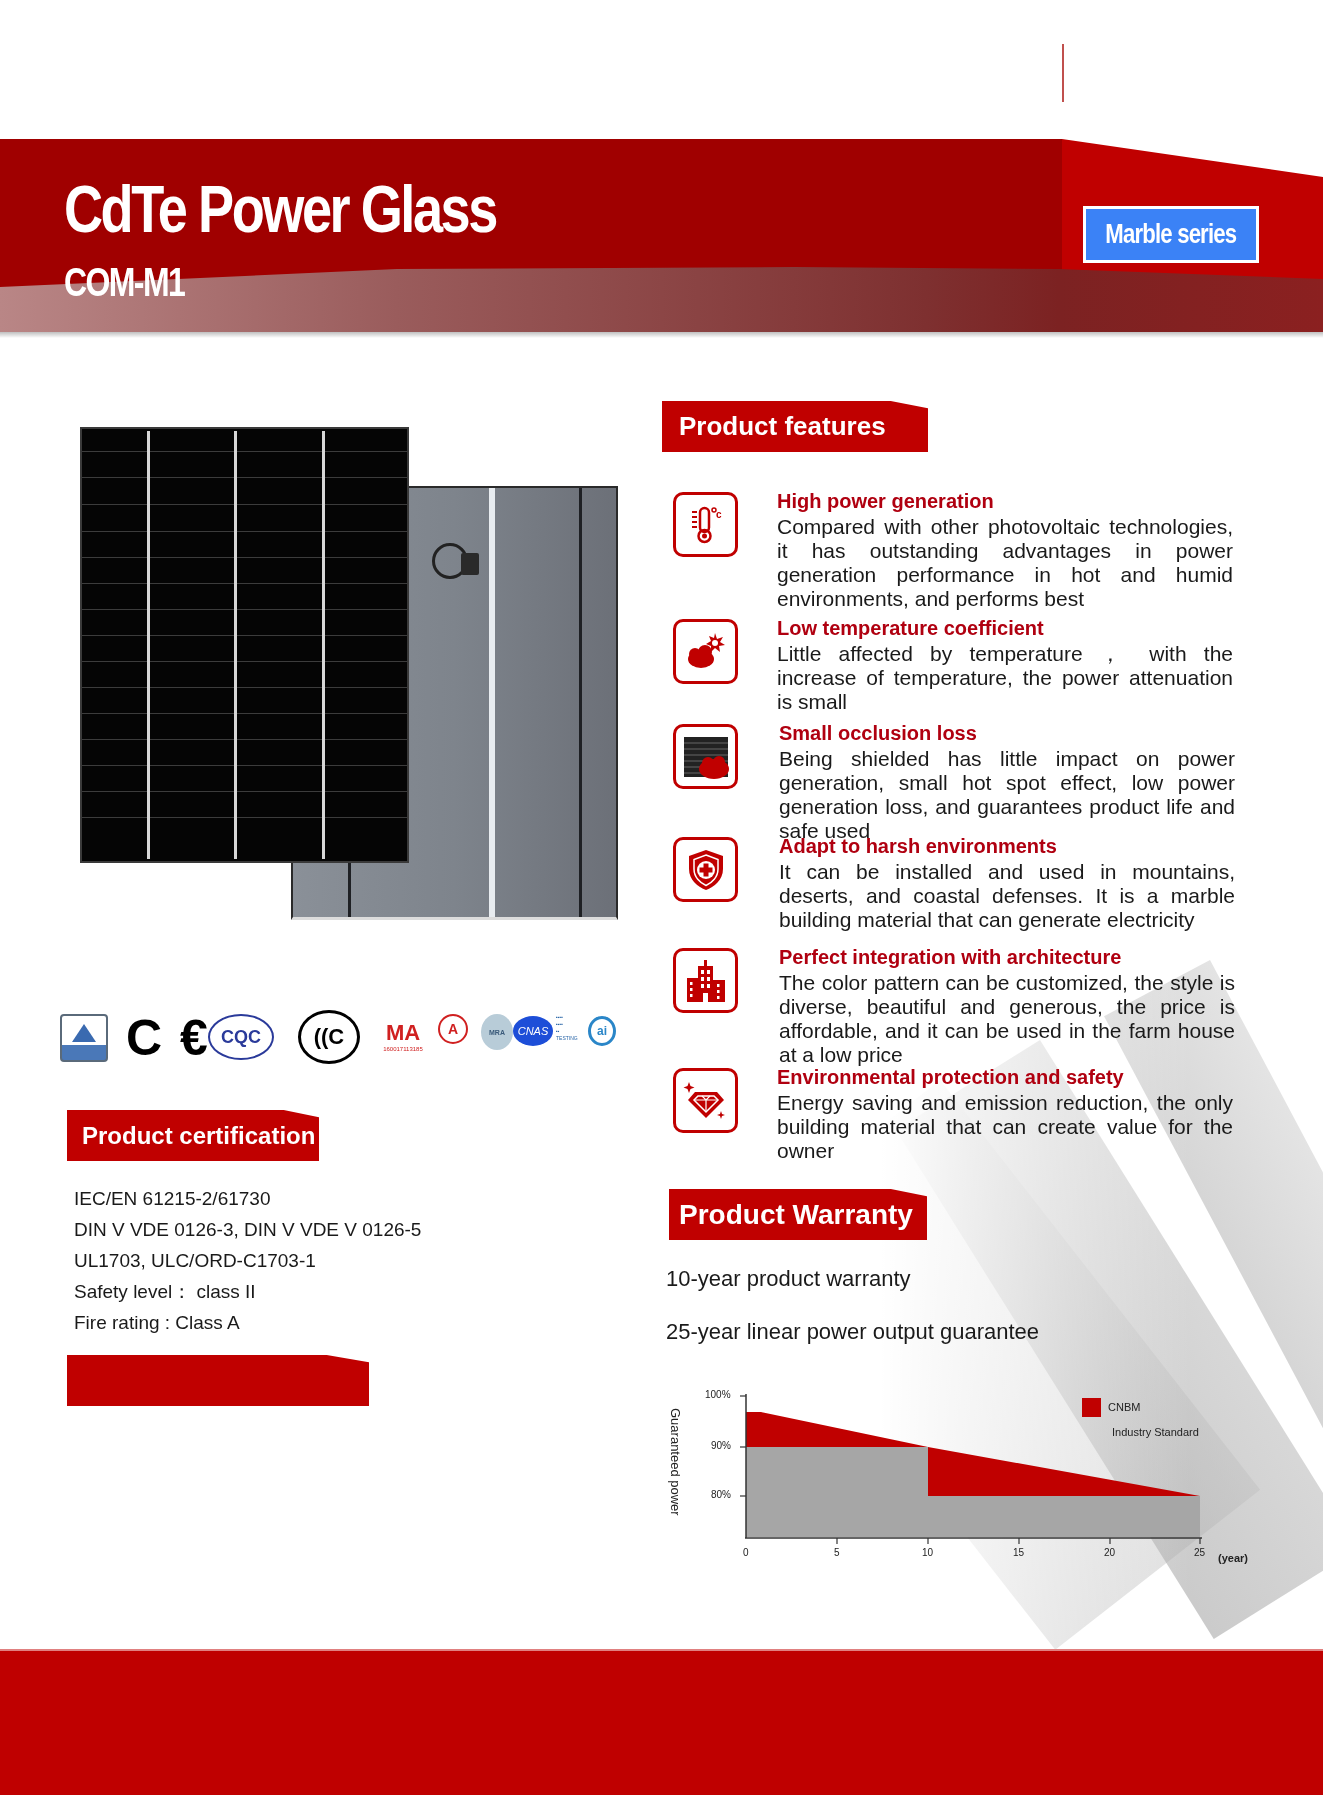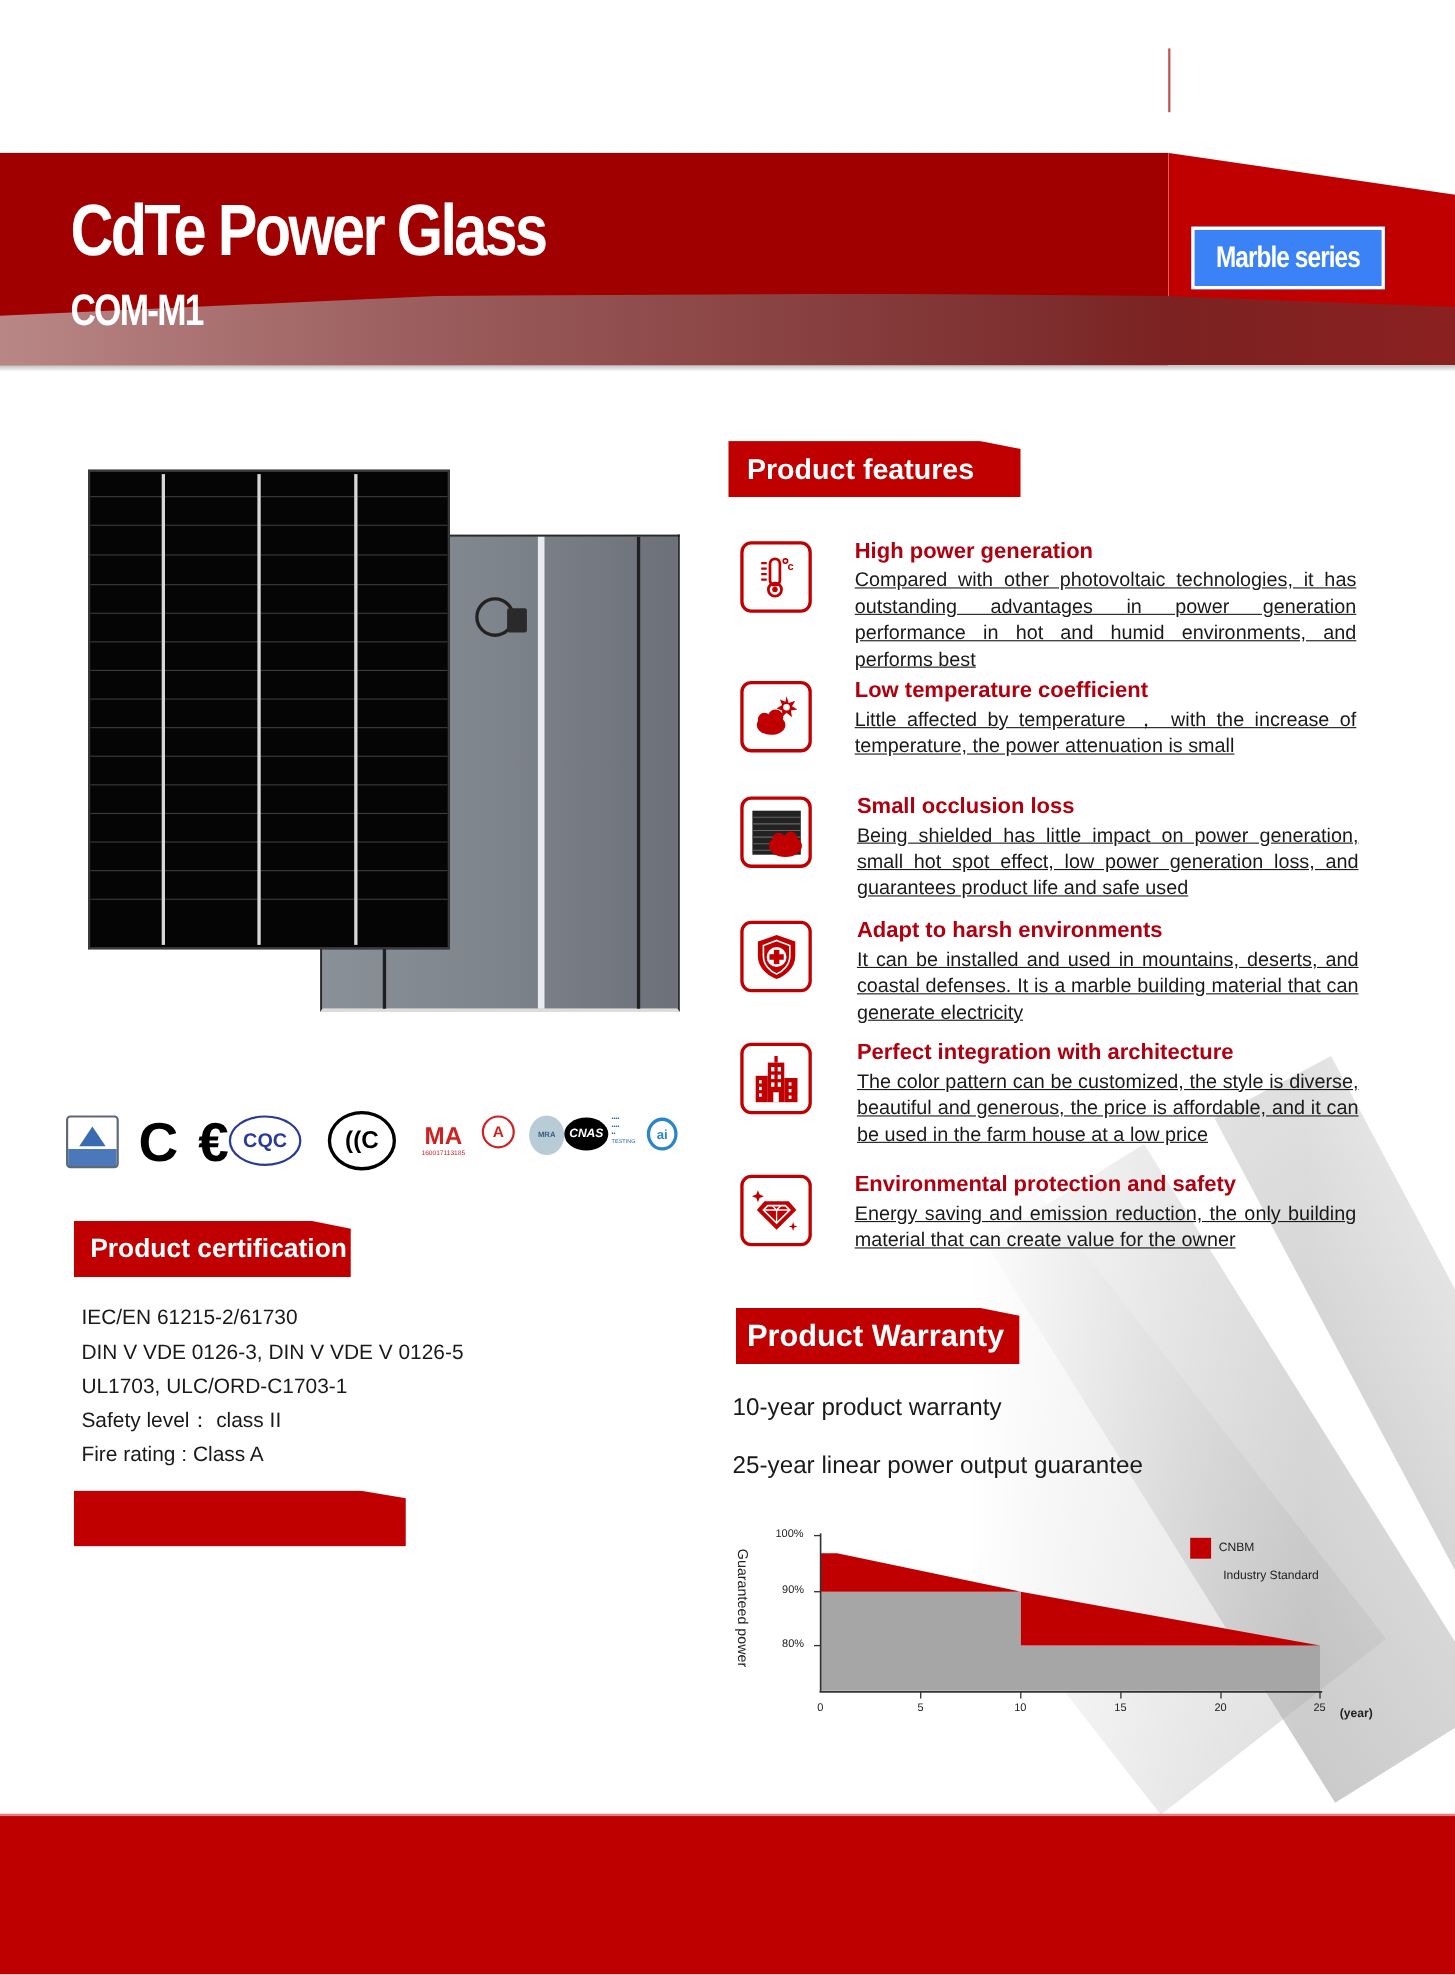--- a/index.html
+++ b/index.html
@@ -52,21 +52,21 @@
   .logo-ce { left: 68px; top: 4px; font-size: 50px; font-weight: bold; letter-spacing: 4px; color: #000; height: 48px; }
   .logo-cqc { left: 150px; top: 4px; width: 66px; height: 46px; border: 2px solid #2a3a9a; border-radius: 50%;
     color: #2a3a9a; font-weight: bold; font-size: 18px; }
   .logo-ccc { left: 240px; top: 0px; width: 62px; height: 54px; border: 3px solid #000; border-radius: 50%;
     font-weight: bold; font-size: 22px; color: #000; }
   .logo-cma { left: 320px; top: 4px; width: 50px; height: 44px; color: #d02020; font-weight: bold; font-size: 22px;
     flex-direction: column; }
   .logo-cma .sub { font-size: 6px; font-weight: normal; }
   .logo-cal { left: 380px; top: 4px; width: 30px; height: 30px; border: 2px solid #d02020; border-radius: 50%; color: #d02020; font-weight: bold; font-size: 14px; }
   .logo-ilac { left: 423px; top: 4px; width: 32px; height: 36px; border-radius: 50%; background: #b8ccd8; color: #3a5a7a; font-size: 7px; font-weight: bold; }
-  .logo-cnas { left: 455px; top: 6px; width: 40px; height: 30px; border-radius: 50%; background: #000000; color: #fff; font-size: 11px; font-weight: bold; font-style: italic; }
+  .logo-cnas { left: 455px; top: 6px; width: 40px; height: 30px; border-radius: 50%; background: #1d4ed8; color: #fff; font-size: 11px; font-weight: normal; font-style: italic; }
   .logo-cnas-text { position: absolute; left: 498px; top: 4px; font-size: 5px; color: #2a66a8; line-height: 7px; }
   .logo-cal2 { left: 530px; top: 6px; width: 28px; height: 30px; border: 3px solid #2a86c8; border-radius: 50%; color: #2a86c8; font-weight: bold; font-size: 12px; }
 
   
   .tag { position: absolute; background: #c00000; color: #ffffff; font-weight: bold;
     clip-path: polygon(0 0, 86% 0, 100% 14%, 100% 100%, 0 100%); display: flex; align-items: center; }
   .tag span { display: block; }
   .tag-cert { left: 67px; top: 1110px; width: 252px; height: 51px; font-size: 24px; padding-left: 15px; }
   .tag-features { left: 662px; top: 401px; width: 266px; height: 51px; font-size: 26px; padding-left: 17px; }
   .tag-warranty { left: 669px; top: 1189px; width: 258px; height: 51px; font-size: 28px; padding-left: 10px; }
@@ -84,21 +84,21 @@
     transform: rotate(58deg); transform-origin: left top; opacity: 0.6; }
   .bldg .b3 { position: absolute; left: 330px; top: 0px; width: 700px; height: 120px; background: linear-gradient(180deg, #d8d8d8, #c4c4c4);
     transform: rotate(62deg); transform-origin: left top; opacity: 0.7; }
   .bldg .fade { position: absolute; inset: 0; background: linear-gradient(90deg, #fff 0%, rgba(255,255,255,0.6) 30%, rgba(255,255,255,0) 70%); }
 
   
   .feature { position: absolute; left: 673px; width: 560px; }
   .feature .icon-box { position: absolute; left: 0; top: 2px; width: 65px; height: 65px; border: 3px solid #c00000; border-radius: 10px; background: #fff;
     display: flex; align-items: center; justify-content: center; }
   .feature .f-title { position: absolute; left: 104px; top: 0; color: #b00010; font-weight: bold; font-size: 20px; white-space: nowrap; }
-  .feature .f-desc { position: absolute; left: 104px; top: 25px; width: 456px; font-size: 18px; line-height: 24px; color: #1a1a1a; text-align: justify; text-decoration: underline; }
+  .feature .f-desc { position: absolute; left: 104px; top: 25px; width: 456px; font-size: 21px; line-height: 24px; color: #1a1a1a; text-align: justify; }
 
   
   .w-line { position: absolute; left: 666px; font-size: 22px; color: #1a1a1a; }
 
   
   .chart { position: absolute; left: 660px; top: 1380px; width: 600px; height: 200px; }
   .chart svg { position: absolute; left: 0; top: 0; }
   .axis-label-y { position: absolute; left: 8px; top: 28px; writing-mode: vertical-rl; font-size: 13px; color: #222; }
   .tick { position: absolute; font-size: 10px; color: #222; }
   .legend-swatch { position: absolute; left: 422px; top: 18px; width: 19px; height: 19px; background: #c00000; }

